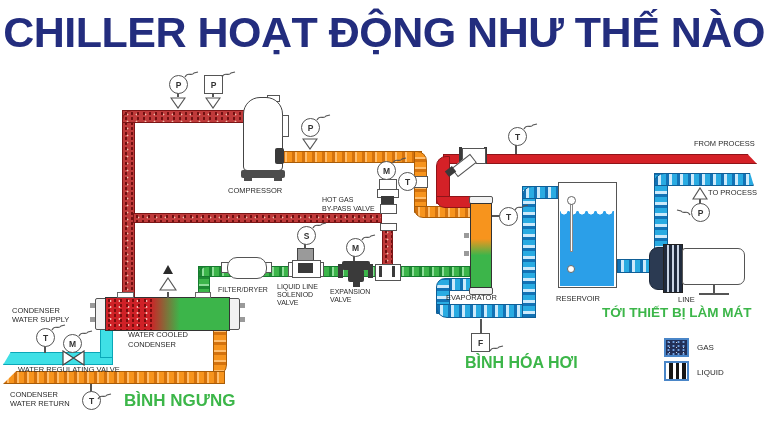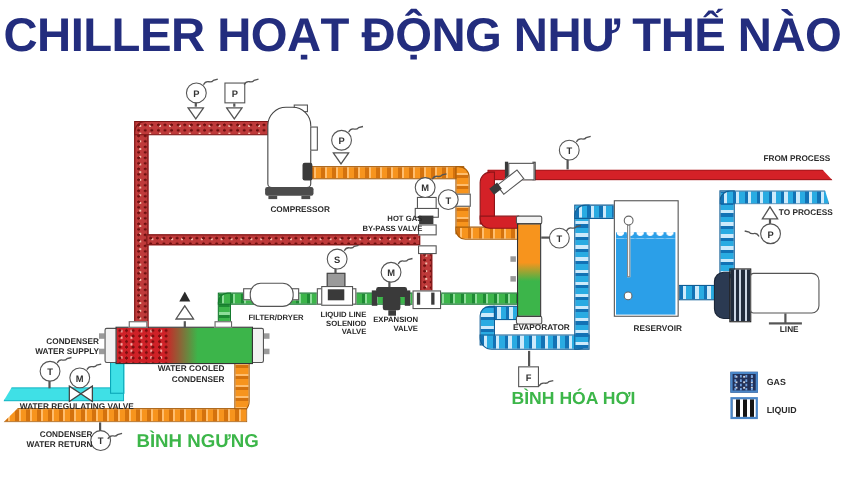--- a/index.html
+++ b/index.html
@@ -14,22 +14,22 @@
       background-size:6px 5px,9px 7px;border:1px solid #7c1616;}
   .red{background:#d42127;border:1px solid #8e1418;}
   .or.h{background:repeating-linear-gradient(90deg,#d4720d 0 3px,#ffbe6e 3px 5px,#f7941d 5px 10px);border:1px solid #a85c08;}
   .or.v{background:repeating-linear-gradient(0deg,#d4720d 0 3px,#ffbe6e 3px 5px,#f7941d 5px 10px);border:1px solid #a85c08;}
   .gr.h{background:repeating-linear-gradient(90deg,#1d8a33 0 3px,#8edd99 3px 5px,#3cb54a 5px 10px);border:1px solid #157a2e;}
   .gr.v{background:repeating-linear-gradient(0deg,#1d8a33 0 3px,#8edd99 3px 5px,#3cb54a 5px 10px);border:1px solid #157a2e;}
   .bl.h{background:repeating-linear-gradient(90deg,#1272b5 0 3px,#cdeafb 3px 6px,#29abe2 6px 11px);border:1px solid #0f5e96;}
   .bl.v{background:repeating-linear-gradient(0deg,#1272b5 0 3px,#cdeafb 3px 6px,#29abe2 6px 11px);border:1px solid #0f5e96;}
   .cy{background:#3fe0e6;border:1px solid #0aa7b8;}
   
-  .blk{position:absolute;color:#2a2a2a;font-weight:bold;font-size:7.5px;line-height:9px;z-index:6;white-space:nowrap;}
-  .ctr{text-align:right;}
+  .blk{position:absolute;color:#2a2a2a;font-weight:normal;font-size:7.5px;line-height:9px;z-index:6;white-space:nowrap;}
+  .ctr{text-align:left;}
   .grn{position:absolute;color:#3cb649;font-weight:bold;z-index:6;white-space:nowrap;}
   #title{position:absolute;left:0;top:8px;width:768px;text-align:center;color:#232d7e;
          font-size:43px;font-weight:bold;letter-spacing:-.5px;z-index:7;}
   
   .gauge{position:absolute;width:17px;height:17px;border:1.3px solid #555;background:#fff;
          color:#333;font-size:8.5px;font-weight:bold;display:flex;align-items:center;justify-content:center;
          z-index:5;}
   .gauge.circle{border-radius:50%;}
   .stem{position:absolute;background:#555;z-index:4;}
   .fit{position:absolute;background:#fff;border:1px solid #555;z-index:3;}
@@ -308,20 +308,21 @@
   <div class="blk ctr" style="left:12px;top:306px;width:78px;">CONDENSER</div>
   <div class="blk ctr" style="left:12px;top:315px;width:78px;">WATER SUPPLY</div>
   <div class="blk" style="left:18px;top:365px;">WATER REGULATING VALVE</div>
   <div class="blk ctr" style="left:10px;top:390px;width:74px;">CONDENSER</div>
   <div class="blk ctr" style="left:10px;top:399px;width:74px;">WATER RETURN</div>
   <div class="blk ctr" style="left:128px;top:330px;width:76px;">WATER COOLED</div>
   <div class="blk ctr" style="left:128px;top:340px;width:76px;">CONDENSER</div>
 
   <div class="grn" style="left:444px;top:354px;font-size:16px;margin-left:21px;">BÌNH HÓA HƠI</div>
   <div class="grn" style="left:124px;top:391px;font-size:17px;">BÌNH NGƯNG</div>
+  <div class="grn" style="left:602px;top:305px;font-size:13.5px;">TỚI THIẾT BỊ LÀM MÁT</div>
 
   <div class="abs" style="left:664px;top:338px;width:25px;height:19px;border:2px solid #4a86c8;background-color:#223058;
        background-image:radial-gradient(circle,#6fa0e0 1px,transparent 1.2px),radial-gradient(circle,rgba(255,255,255,.8) .7px,transparent 1px);
        background-size:5px 4px,7px 5px;z-index:5;"></div>
   <div class="blk" style="left:697px;top:343px;font-size:8px;">GAS</div>
   <div class="abs" style="left:664px;top:361px;width:25px;height:20px;border:2px solid #4a86c8;
        background:repeating-linear-gradient(90deg,#fff 0 3px,#151515 3px 6.5px);z-index:5;"></div>
   <div class="blk" style="left:697px;top:368px;font-size:8px;">LIQUID</div>
 
 </div>

